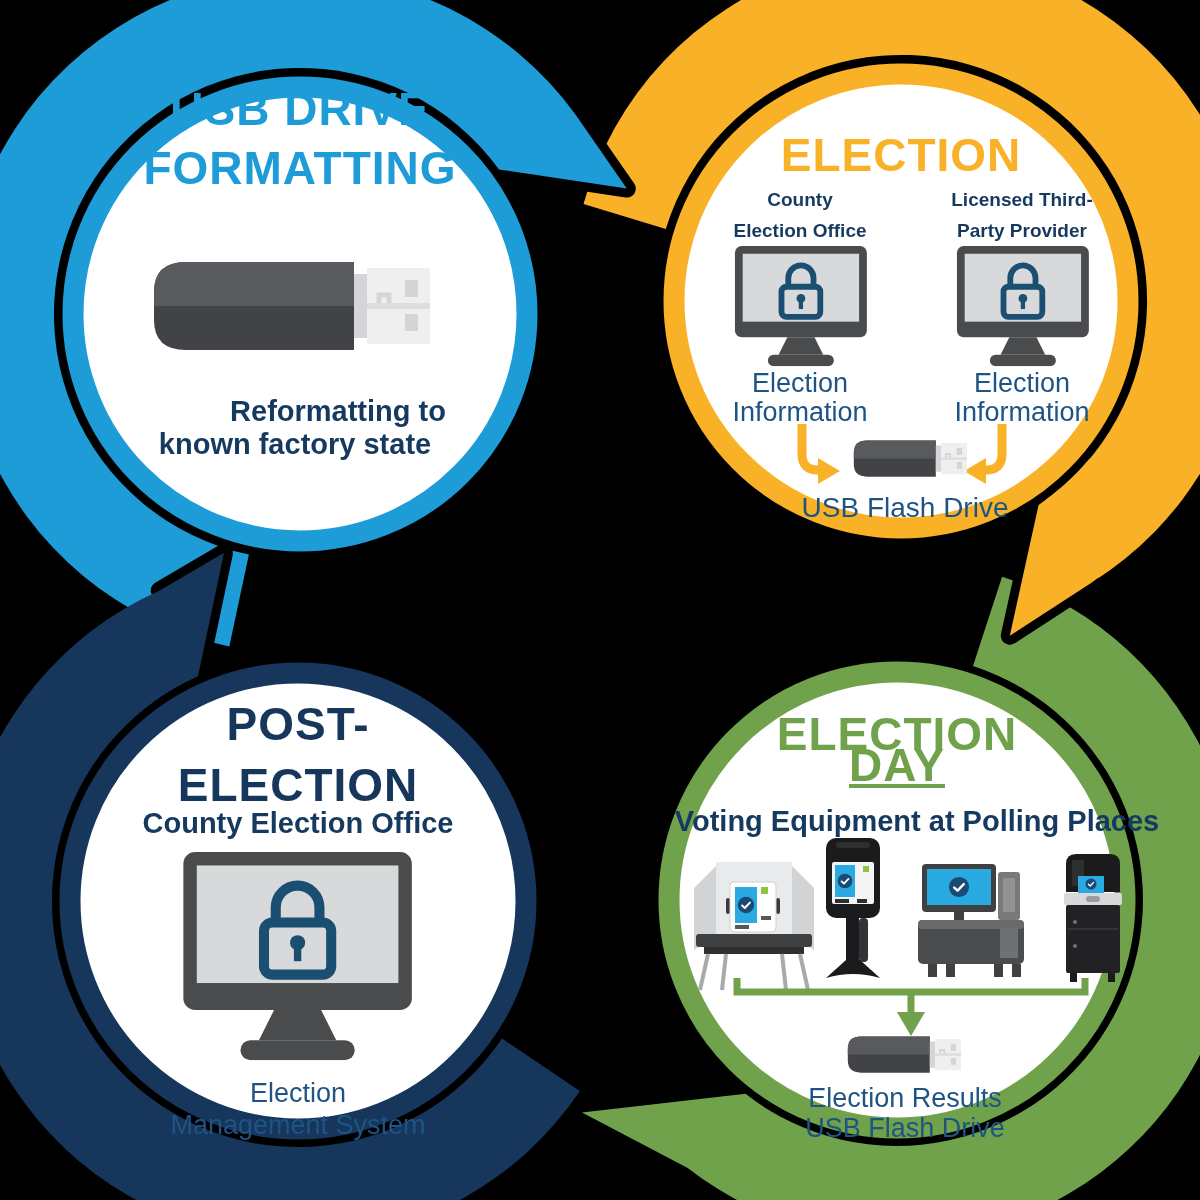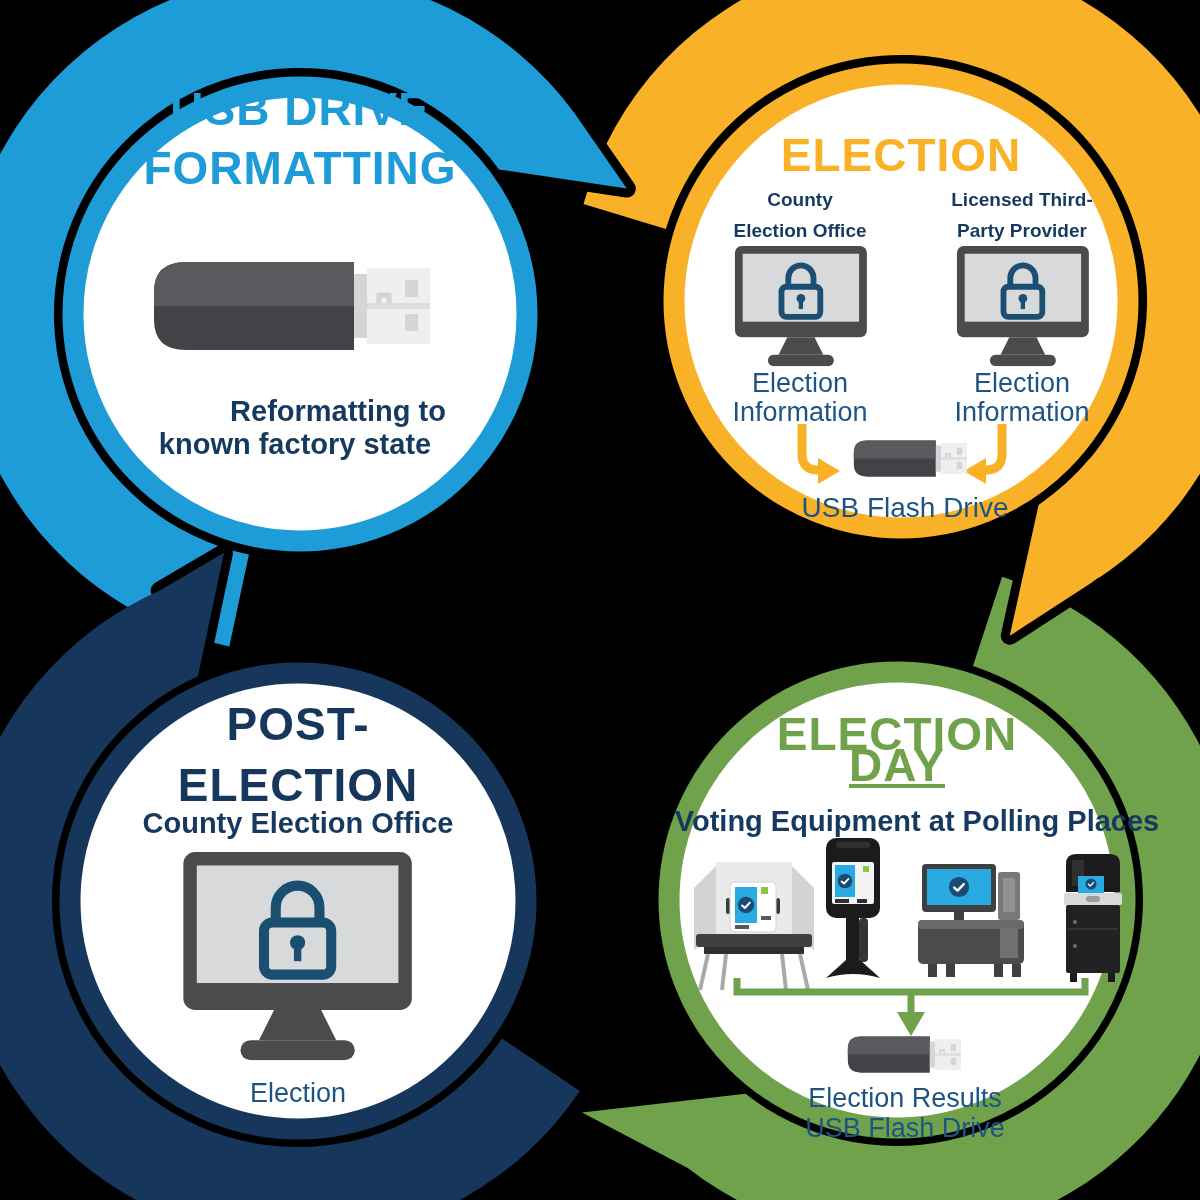--- a/index.html
+++ b/index.html
@@ -169,20 +169,21 @@
 <div class="t body-txt" style="left:800px;top:383px;">Election</div>
 <div class="t body-txt" style="left:800px;top:412px;">Information</div>
 <div class="t body-txt" style="left:1022px;top:383px;">Election</div>
 <div class="t body-txt" style="left:1022px;top:412px;">Information</div>
 <div class="t body-lg" style="left:905px;top:508px;">USB Flash Drive</div>
 
 <div class="t title navy" style="left:298px;top:724px;">POST-</div>
 <div class="t title navy" style="left:298px;top:785px;">ELECTION</div>
 <div class="t hdr-lg" style="left:298px;top:823px;">County Election Office</div>
 <div class="t body-txt" style="left:298px;top:1093px;">Election</div>
+<div class="t body-txt" style="left:298px;top:1125px;">Management System</div>
 
 <div class="t title green" style="left:897px;top:734px;">ELECTION</div>
 <div class="t title green" style="left:897px;top:765px;text-decoration:underline;">DAY</div>
 <div class="t hdr-lg" style="left:897px;top:821px;margin-left:20px;">Voting Equipment at Polling Places</div>
 <div class="t body-txt" style="left:905px;top:1098px;">Election Results</div>
 <div class="t body-txt" style="left:905px;top:1128px;">USB Flash Drive</div>
 
 </div>
 
 </body></html>

